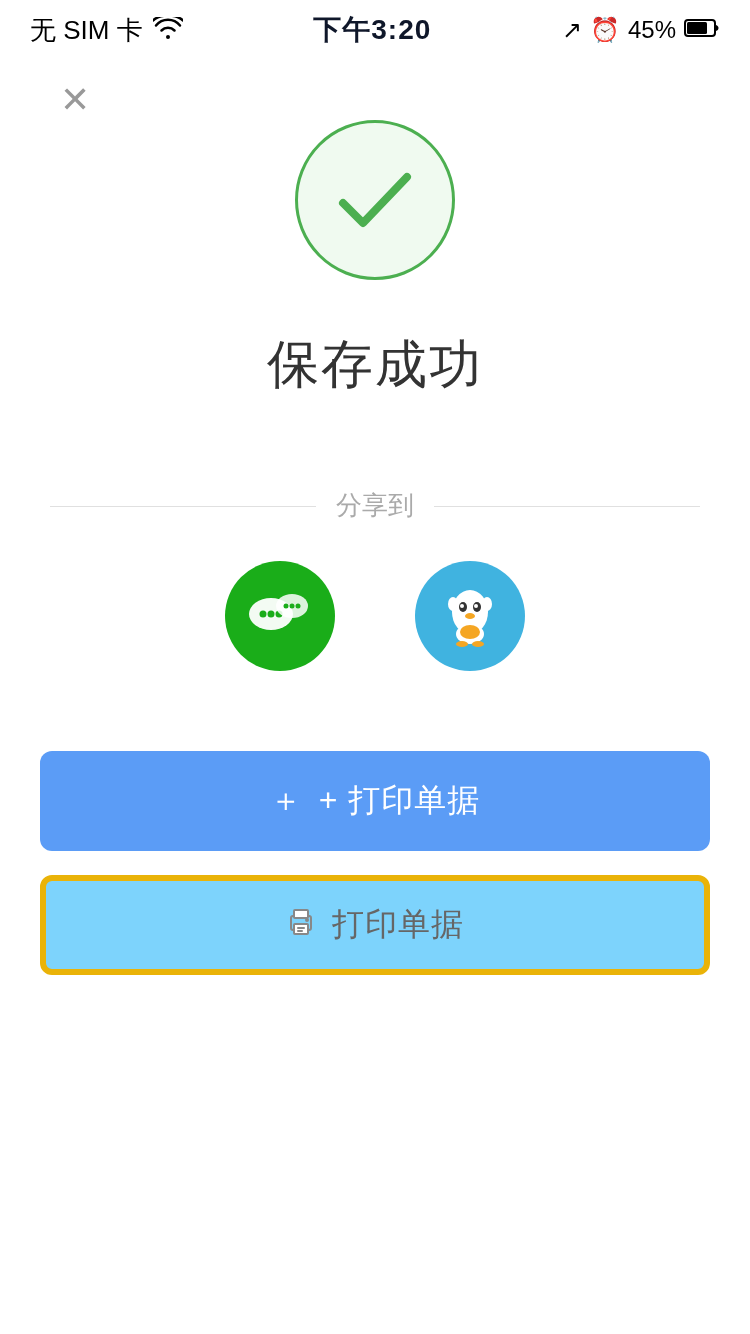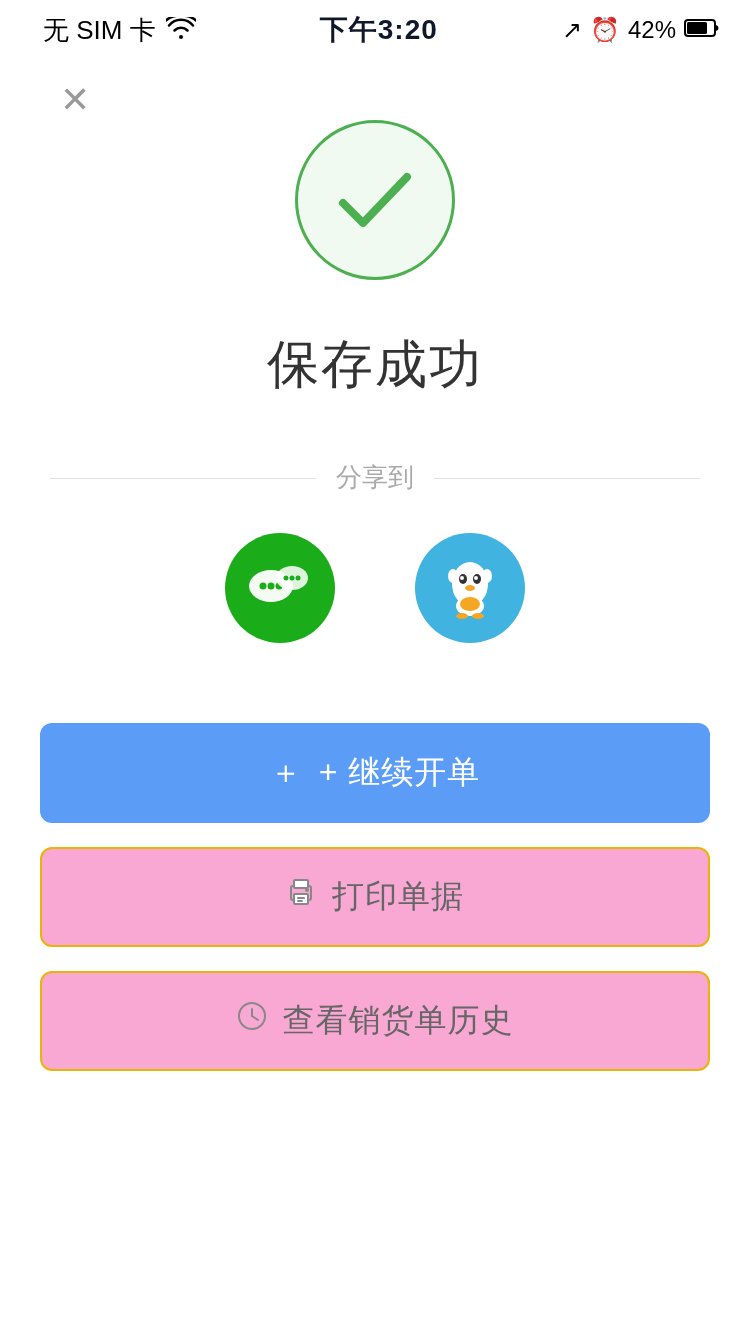--- a/index.html
+++ b/index.html
@@ -29,21 +29,20 @@
       background: #fff;
     }
 
     .status-left {
       display: flex;
       align-items: center;
       gap: 10px;
       font-size: 26px;
       color: #000;
       font-weight: 500;
-      margin-left: 13px;
     }
 
     .status-center {
       font-size: 28px;
       font-weight: 600;
       color: #0f172a;
       letter-spacing: 1px;
     }
 
     .status-right {
@@ -93,21 +92,21 @@
       align-items: center;
       justify-content: center;
       margin-bottom: 50px;
     }
 
     
     .success-title {
       font-size: 52px;
       font-weight: 400;
       color: #333;
-      margin-bottom: 60px;
+      margin-bottom: 88px;
       letter-spacing: 2px;
     }
 
     
     .share-divider {
       width: 100%;
       position: relative;
       display: flex;
       align-items: center;
       justify-content: center;
@@ -197,24 +196,23 @@
       outline: none;
       letter-spacing: 1px;
     }
 
     .primary-btn {
       background: #5B9CF6;
       color: #fff;
     }
 
     .secondary-btn {
-      background: #f9a8d4;
+      background: #7dd3fc;
       color: #666;
-      border: 2px solid #eab308;
-      font-family: Liberation Mono, monospace;
+      border: 6px solid #eab308;
     }
   </style>
 </head>
 <body>
 
 <div class="status-bar">
   <div class="status-left">
     <span>无 SIM 卡</span>
     <span>
       <svg width="30" height="22" viewBox="0 0 30 22" fill="none">
@@ -222,21 +220,21 @@
         <path d="M8.5 13.5a9.2 9.2 0 0 1 13 0" stroke="#000" stroke-width="2.5" stroke-linecap="round" fill="none"></path>
         <path d="M3 8.5a15.5 15.5 0 0 1 24 0" stroke="#000" stroke-width="2.5" stroke-linecap="round" fill="none"></path>
         <path d="M0 3.5C4.5 -0.5 11.5 -1.5 15 -1.5s10.5 1 15 5" stroke="#000" stroke-width="2.5" stroke-linecap="round" fill="none"></path>
       </svg>
     </span>
   </div>
   <div class="status-center">下午3:20</div>
   <div class="status-right">
     <span>↗</span>
     <span>⏰</span>
-    <span>42%</span>
+    <span>45%</span>
     <span>
       <svg width="36" height="20" viewBox="0 0 36 20" fill="none">
         <rect x="1" y="2" width="30" height="16" rx="3" stroke="#000" stroke-width="2" fill="none"></rect>
         <rect x="3" y="4" width="20" height="12" rx="1.5" fill="#000"></rect>
         <path d="M32 7v6c1.5-.5 2.5-1.5 2.5-3S33.5 7.5 32 7z" fill="#000"></path>
       </svg>
     </span>
   </div>
 </div>
 
@@ -292,40 +290,30 @@
 
         <ellipse cx="22" cy="62" rx="6" ry="3" fill="#F5A623"></ellipse>
         <ellipse cx="38" cy="62" rx="6" ry="3" fill="#F5A623"></ellipse>
       </svg>
     </button>
   </div>
 
   <div class="action-buttons">
     <button class="action-btn primary-btn">
       <span>＋</span>
-      <span>+ 继续开单</span>
+      <span>+ 打印单据</span>
     </button>
     <button class="action-btn secondary-btn">
       <span>
         <svg width="30" height="28" viewBox="0 0 30 28" fill="none">
           <rect x="5" y="8" width="20" height="14" rx="2" stroke="#888" stroke-width="2" fill="none"></rect>
           <rect x="8" y="16" width="14" height="10" rx="1" fill="white" stroke="#888" stroke-width="2"></rect>
           <rect x="8" y="2" width="14" height="8" rx="1" fill="white" stroke="#888" stroke-width="2"></rect>
           <rect x="11" y="19" width="8" height="2" rx="1" fill="#888"></rect>
           <rect x="11" y="22" width="6" height="2" rx="1" fill="#888"></rect>
           <circle cx="21" cy="12" r="2" fill="#888"></circle>
         </svg>
       </span>
       <span>打印单据</span>
     </button>
-    <button class="action-btn secondary-btn">
-      <span>
-        <svg width="30" height="30" viewBox="0 0 30 30" fill="none">
-          <circle cx="15" cy="15" r="13" stroke="#888" stroke-width="2" fill="none"></circle>
-          <line x1="15" y1="8" x2="15" y2="15" stroke="#888" stroke-width="2" stroke-linecap="round"></line>
-          <line x1="15" y1="15" x2="21" y2="19" stroke="#888" stroke-width="2" stroke-linecap="round"></line>
-        </svg>
-      </span>
-      <span>查看销货单历史</span>
-    </button>
   </div>
 
 </div>
 
 </body></html>

